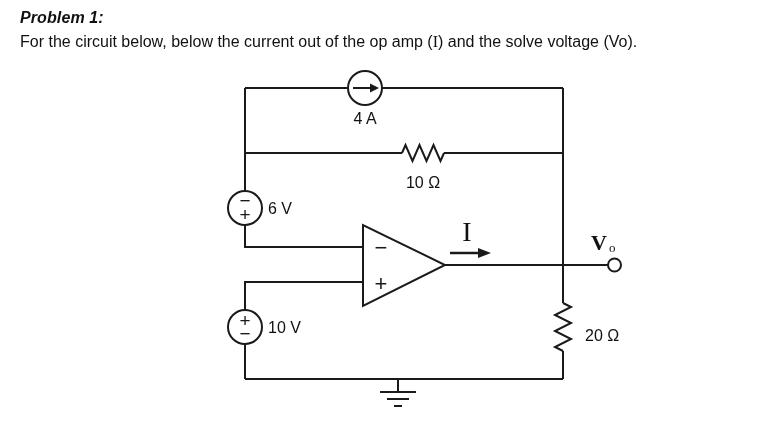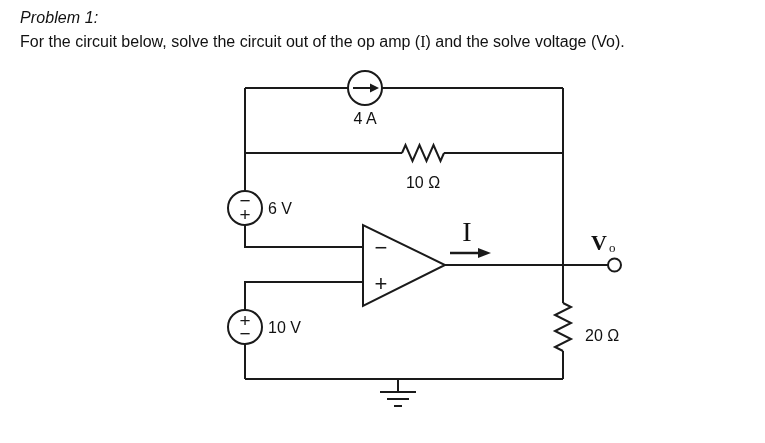--- a/index.html
+++ b/index.html
@@ -5,21 +5,21 @@
   html,body { margin:0; padding:0; background:#ffffff; }
   .page {
     position:relative;
     width:765px; height:443px;
     background:#ffffff;
     font-family:"Liberation Sans", sans-serif;
     overflow:hidden;
   }
   .problem-title {
     position:absolute; left:20px; top:9px;
-    font-size:16px; font-weight:normal; font-style:italic;
+    font-size:16px; font-weight:bold; font-style:italic;
     color:#111111; letter-spacing:0.1px;
   }
   .problem-statement {
     position:absolute; left:20px; top:33px;
     font-size:16px; color:#111111;
   }
   .serif-sym { font-family:"Liberation Serif", serif; }
   .circuit-svg { position:absolute; left:0; top:0; }
   .wire { fill:none; stroke:#1a1a1a; stroke-width:2; }
   .component-stroke { fill:#ffffff; stroke:#1a1a1a; stroke-width:2; }
@@ -32,21 +32,21 @@
   .vo-lbl { font-family:"Liberation Serif", serif; font-size:22px; font-weight:bold; fill:#111111; }
   .vo-sub { font-family:"Liberation Serif", serif; font-size:13px; fill:#111111; }
 </style>
 </head>
 <body>
 
 <div class="page">
 
   <div class="problem-title">Problem 1:</div>
 
-  <div class="problem-statement"><span>For the circuit below, solve the circuit out of the op amp (</span><span class="serif-sym">I</span><span>) and the solve voltage (</span><span>Vo</span><span>).</span></div>
+  <div class="problem-statement"><span>For the circuit below, below the current out of the op amp (</span><span class="serif-sym">I</span><span>) and the solve voltage (</span><span>Vo</span><span>).</span></div>
 
   <svg class="circuit-svg" width="765" height="443" viewBox="0 0 765 443">
 
     <g>
       <path class="wire" d="M245 88 H563"></path>
       <path class="wire" d="M563 88 V303"></path>
       <path class="wire" d="M563 351 V379"></path>
       <path class="wire" d="M245 379 H563"></path>
       <path class="wire" d="M245 153 H402"></path>
       <path class="wire" d="M444 153 H563"></path>

